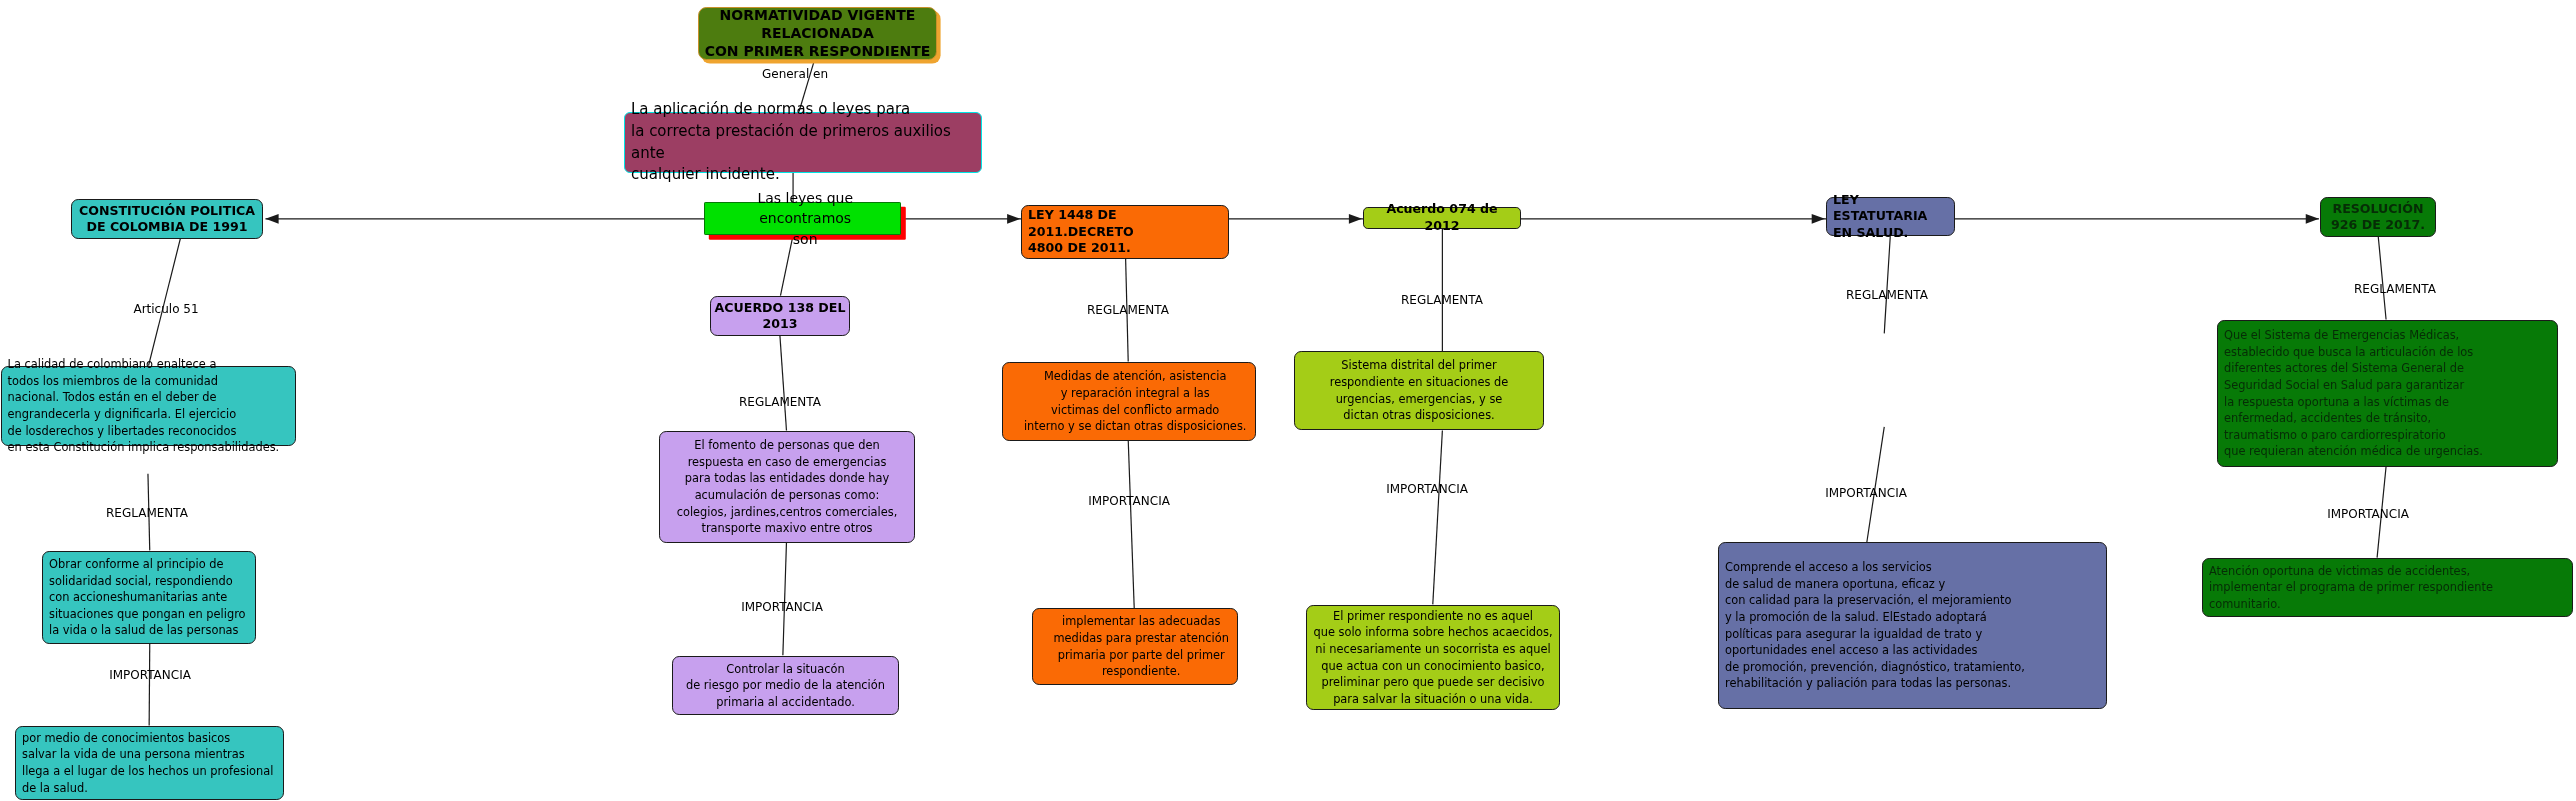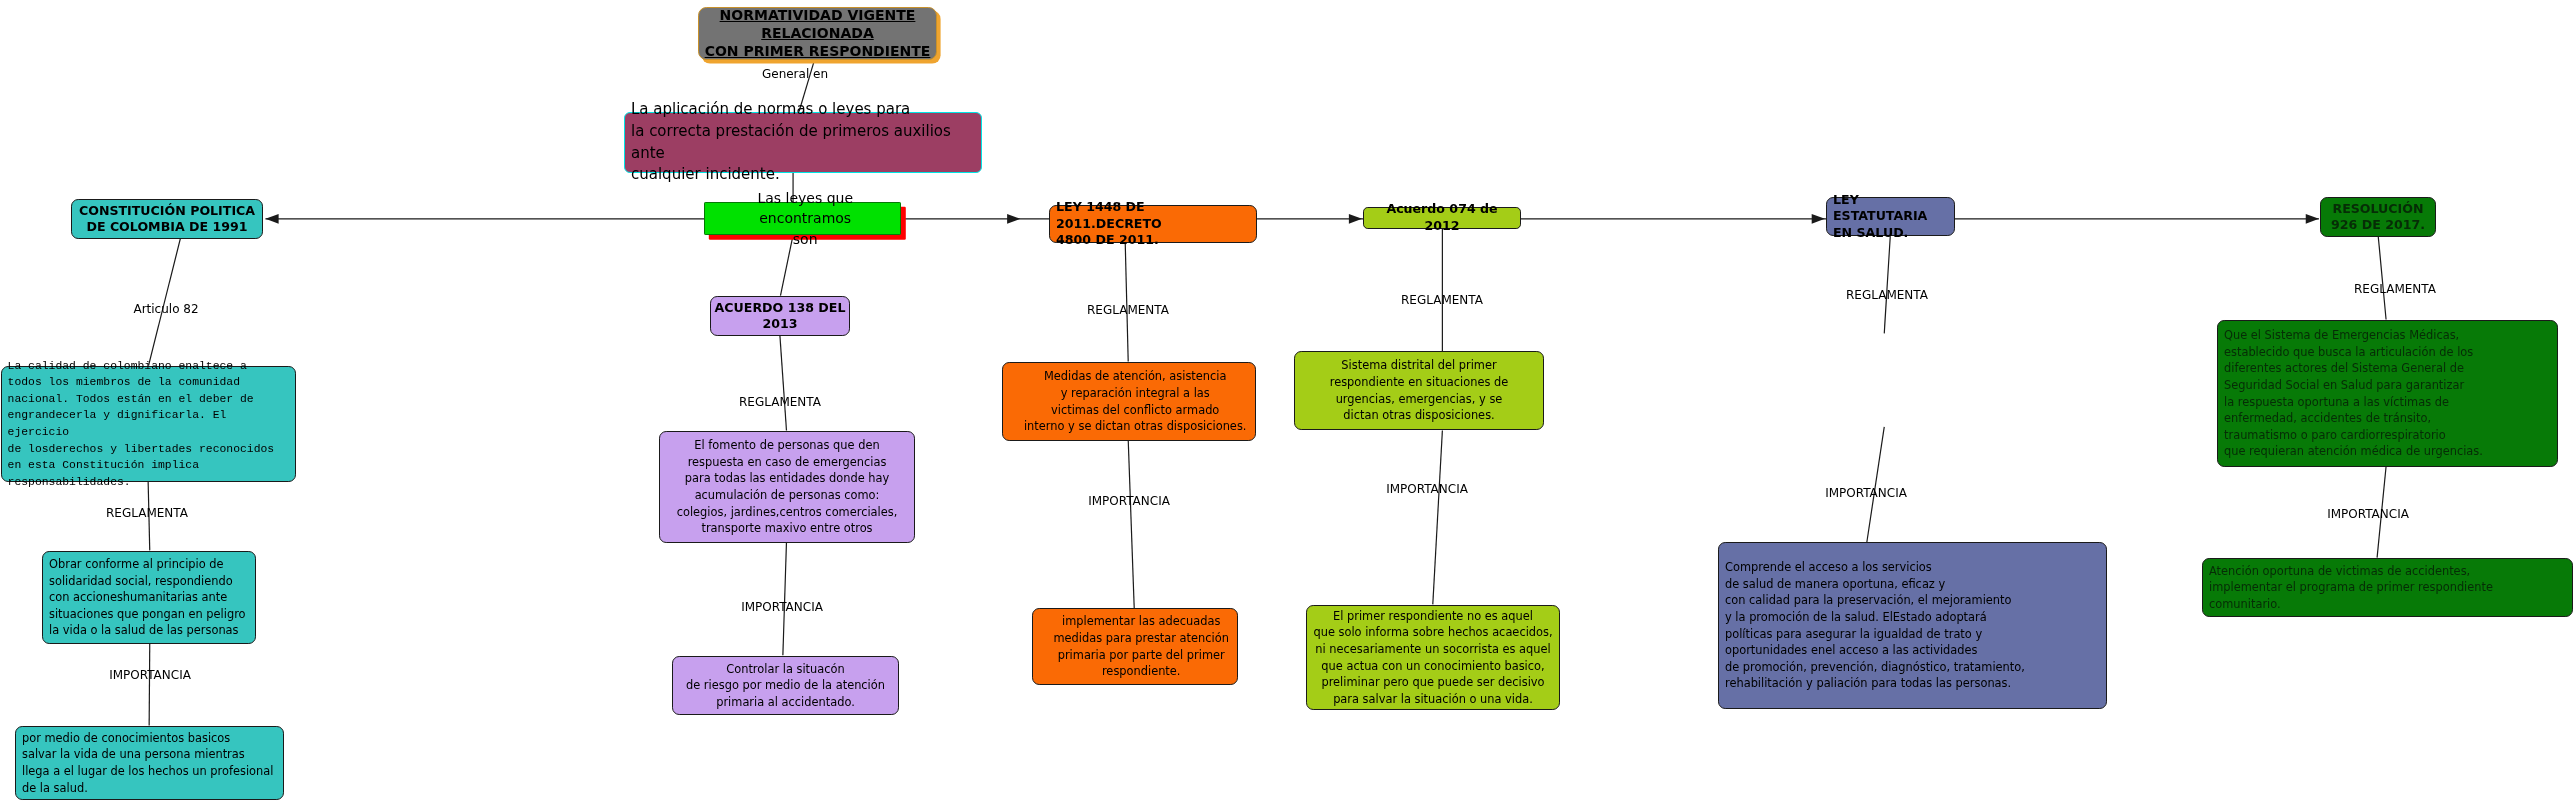--- a/index.html
+++ b/index.html
@@ -6,22 +6,22 @@
   #canvas{position:relative;width:2576px;height:801px;background:#ffffff;overflow:hidden;
           font-family:"DejaVu Sans","Liberation Sans",sans-serif;color:#000;}
   #wires{position:absolute;left:0;top:0;z-index:0;}
   .node{position:absolute;box-sizing:border-box;z-index:1;display:flex;align-items:center;
         justify-content:center;text-align:center;white-space:pre-line;font-size:11.4px;
         line-height:1.45;border:0.6px solid #1a1a1a;border-radius:7.2px;padding:2.4px 3.6px;}
   .node.left{justify-content:flex-start;text-align:left;padding-left:6px;}
   .title{font-weight:bold;font-size:12.6px;line-height:1.3;border-width:1.2px;}
   .lbl{position:absolute;z-index:2;font-size:12px;text-align:center;white-space:pre-line;
        background:transparent;}
-  #root-node{background:#737373;border:1.2px solid #C8912B;box-shadow:3.6px 3.6px 0 #EFA42F;
-             font-size:14px;border-radius:8.4px;text-decoration:underline;}
+  #root-node{background:#4d7c0f;border:1.2px solid #C8912B;box-shadow:3.6px 3.6px 0 #EFA42F;
+             font-size:14px;border-radius:8.4px;}
   #definicion-node{background:#9C3E63;border:1.8px solid #00E5E5;border-radius:6px;font-size:15px;}
   #hub-node{background:#00E100;border:0.6px solid #067806;border-radius:1.2px;
             box-shadow:4.8px 4.8px 0 #FF0000;font-size:14px;}
   .teal{background:#36C5BF;}
   .purple{background:#C7A0EE;}
   .orange{background:#FA6A05;padding-left:16px;}
   .ygreen{background:#A4CD17;}
   .slate{background:#6670A6;}
   .dgreen{background:#077A07;color:#062d06;}
 </style>
@@ -77,22 +77,22 @@
 
   <div class="node left" id="definicion-node" style="left:624px;top:112px;width:358px;height:61px;">La aplicación de normas o leyes para
 la correcta prestación de primeros auxilios ante
 cualquier incidente.</div>
 
   <div class="node" id="hub-node" style="left:704px;top:202px;width:197px;height:33px;padding-left:9px;">Las leyes que encontramos
 son</div>
 
   <div class="node title teal" style="left:71px;top:199px;width:192px;height:40px;">CONSTITUCIÓN POLITICA
 DE COLOMBIA DE 1991</div>
-  <div class="lbl" style="left:124px;top:302px;width:84px;">Articulo 82</div>
-  <div class="node left teal" style="left:0.6px;top:366px;width:295px;height:116px;font-family:Liberation Mono, monospace;"> La calidad de colombiano enaltece a
+  <div class="lbl" style="left:124px;top:302px;width:84px;">Articulo 51</div>
+  <div class="node left teal" style="left:0.6px;top:366px;width:295px;height:80px;"> La calidad de colombiano enaltece a
 todos los miembros de la comunidad
 nacional. Todos están en el deber de
 engrandecerla y dignificarla. El ejercicio
 de losderechos y libertades reconocidos
 en esta Constitución implica responsabilidades.</div>
   <div class="lbl" style="left:96px;top:506px;width:102px;">REGLAMENTA</div>
   <div class="node left teal" style="left:42px;top:551px;width:214px;height:93px;">Obrar conforme al principio de
 solidaridad social, respondiendo
 con accioneshumanitarias ante
 situaciones que pongan en peligro
@@ -110,21 +110,21 @@
 respuesta en caso de emergencias
 para todas las entidades donde hay
 acumulación de personas como:
 colegios, jardines,centros comerciales,
 transporte maxivo entre otros</div>
   <div class="lbl" style="left:728px;top:600px;width:108px;">IMPORTANCIA</div>
   <div class="node purple" style="left:672px;top:656px;width:227px;height:59px;">Controlar la situacón
 de riesgo por medio de la atención
 primaria al accidentado.</div>
 
-  <div class="node title orange left" style="left:1021px;top:205px;width:208px;height:38px;margin-left:28px;">LEY 1448 DE 2011.DECRETO
+  <div class="node title orange left" style="left:1021px;top:205px;width:208px;height:54px;">LEY 1448 DE 2011.DECRETO
 4800 DE 2011.</div>
   <div class="lbl" style="left:1077px;top:303px;width:102px;">REGLAMENTA</div>
   <div class="node orange" style="left:1002px;top:362px;width:254px;height:79px;">Medidas de atención, asistencia
 y reparación integral a las
 victimas del conflicto armado
 interno y se dictan otras disposiciones.</div>
   <div class="lbl" style="left:1075px;top:494px;width:108px;">IMPORTANCIA</div>
   <div class="node orange" style="left:1032px;top:608px;width:206px;height:77px;">implementar las adecuadas
 medidas para prestar atención
 primaria por parte del primer

